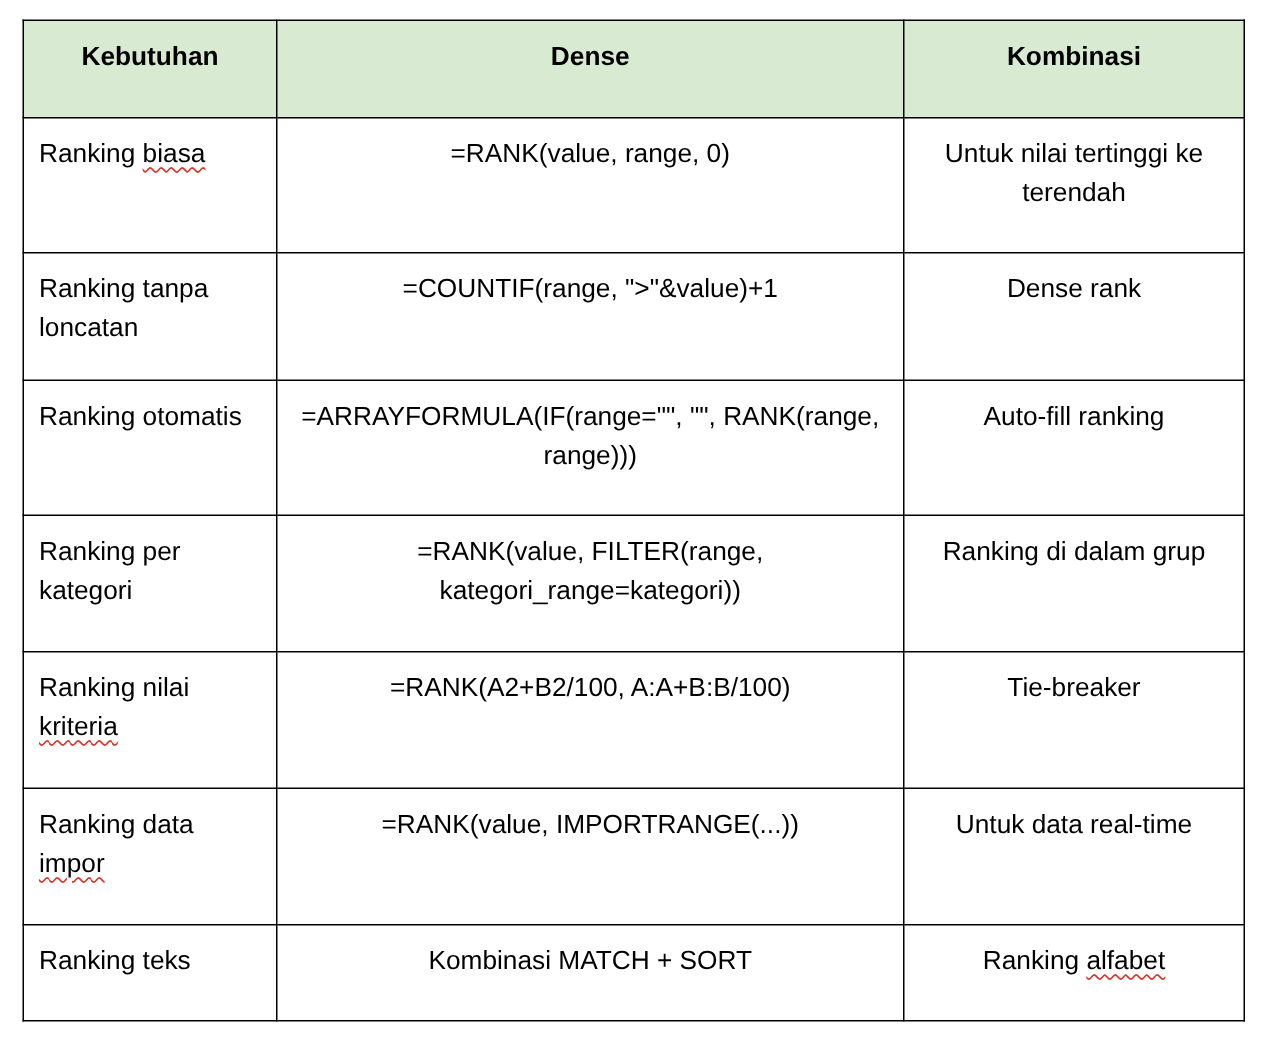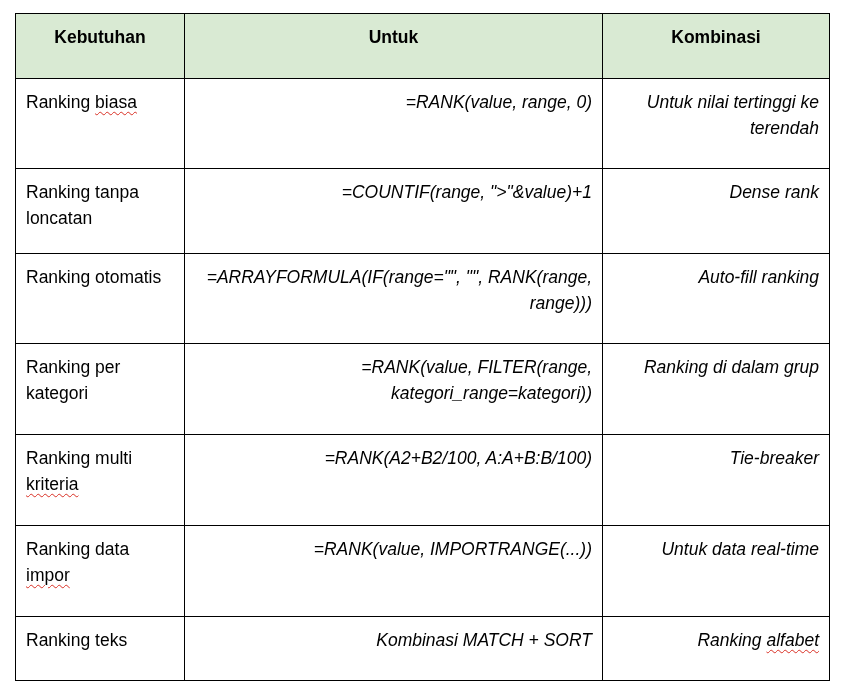--- a/index.html
+++ b/index.html
@@ -41,42 +41,41 @@
     }
     col.c1 { width: 169px; }
     col.c2 { width: 418px; }
     col.c3 { width: 227px; }
     td.need {
       font-weight: normal;
       text-align: left;
       padding-left: 10px;
     }
     td.formula, td.note {
-      text-align: right;
-      font-style: italic;
+      text-align: center;
     }
     .spell {
       text-decoration: underline wavy #d93025;
       text-decoration-thickness: 1px;
       text-underline-offset: 3px;
     }
   </style>
 </head>
 <body>
 
 <table class="rank-table">
   <colgroup>
     <col class="c1">
       <col class="c2">
       <col class="c3">
   </colgroup>
   <thead>
     <tr>
       <th>Kebutuhan</th>
-      <th>Untuk</th>
+      <th>Dense</th>
       <th>Kombinasi</th>
     </tr>
   </thead>
   <tbody>
     <tr style="height:90px">
       <td class="need"><span>Ranking </span><span class="spell">biasa</span></td>
       <td class="formula">=RANK(value, range, 0)</td>
       <td class="note"><span>Untuk nilai tertinggi ke terendah</span><span class="spell"></span></td>
     </tr>
     <tr style="height:85px">
@@ -88,21 +87,21 @@
       <td class="need"><span>Ranking otomatis</span><span class="spell"></span></td>
       <td class="formula">=ARRAYFORMULA(IF(range="", "", RANK(range, range)))</td>
       <td class="note"><span>Auto-fill ranking</span><span class="spell"></span></td>
     </tr>
     <tr style="height:91px">
       <td class="need"><span>Ranking per kategori</span><span class="spell"></span></td>
       <td class="formula">=RANK(value, FILTER(range, kategori_range=kategori))</td>
       <td class="note"><span>Ranking di dalam grup</span><span class="spell"></span></td>
     </tr>
     <tr style="height:91px">
-      <td class="need"><span>Ranking multi </span><span class="spell">kriteria</span></td>
+      <td class="need"><span>Ranking nilai </span><span class="spell">kriteria</span></td>
       <td class="formula">=RANK(A2+B2/100, A:A+B:B/100)</td>
       <td class="note"><span>Tie-breaker</span><span class="spell"></span></td>
     </tr>
     <tr style="height:91px">
       <td class="need"><span>Ranking data </span><span class="spell">impor</span></td>
       <td class="formula">=RANK(value, IMPORTRANGE(...))</td>
       <td class="note"><span>Untuk data real-time</span><span class="spell"></span></td>
     </tr>
     <tr style="height:64px">
       <td class="need"><span>Ranking teks</span><span class="spell"></span></td>

